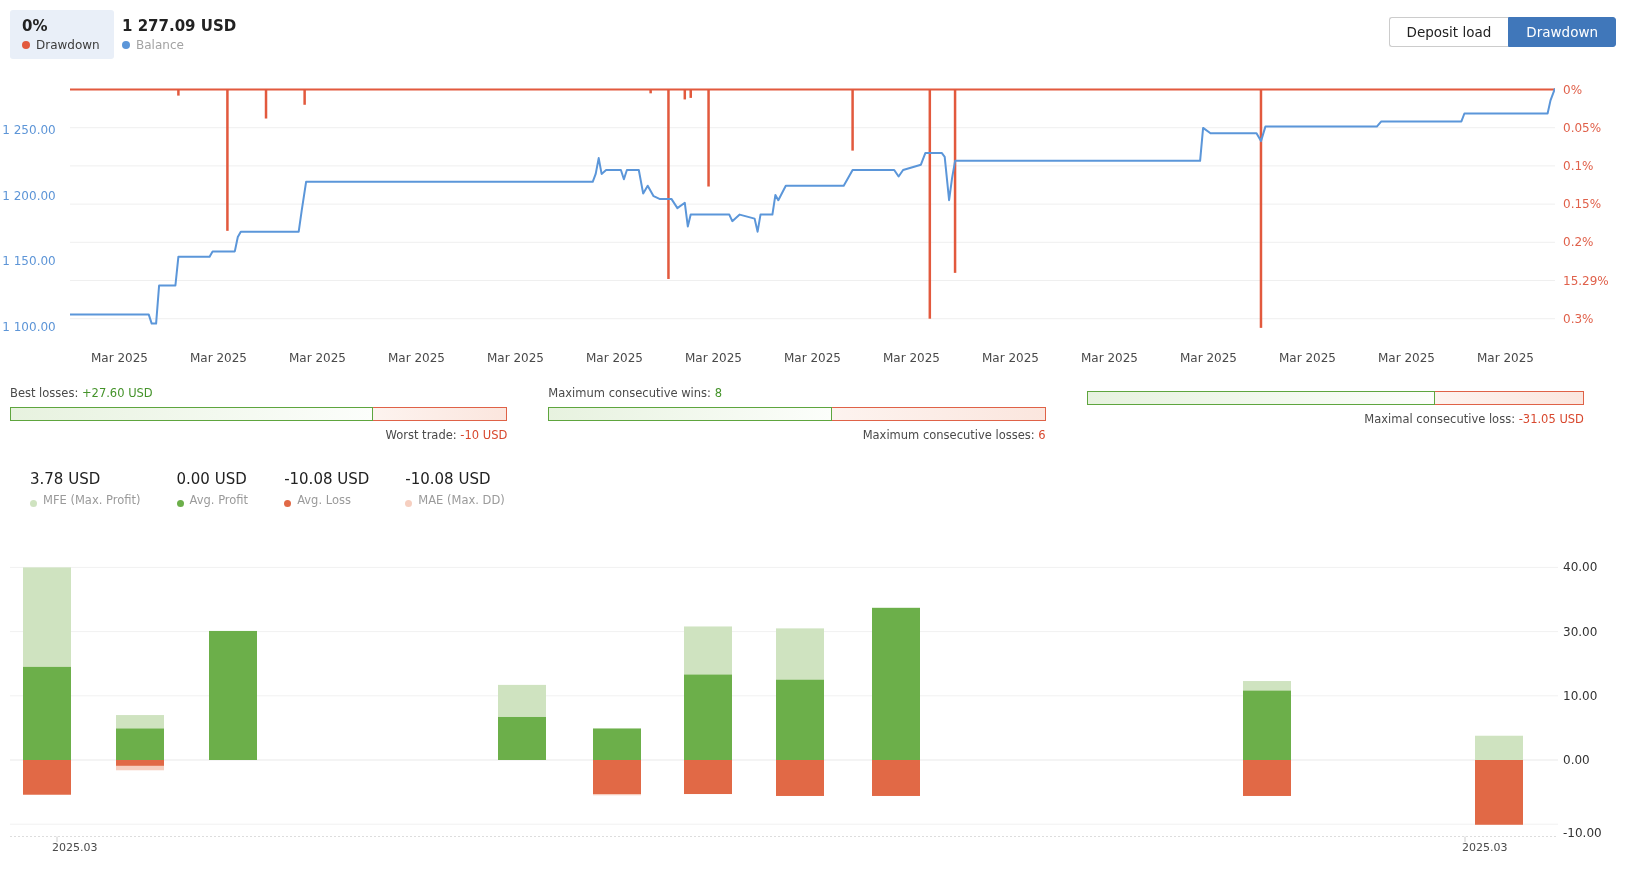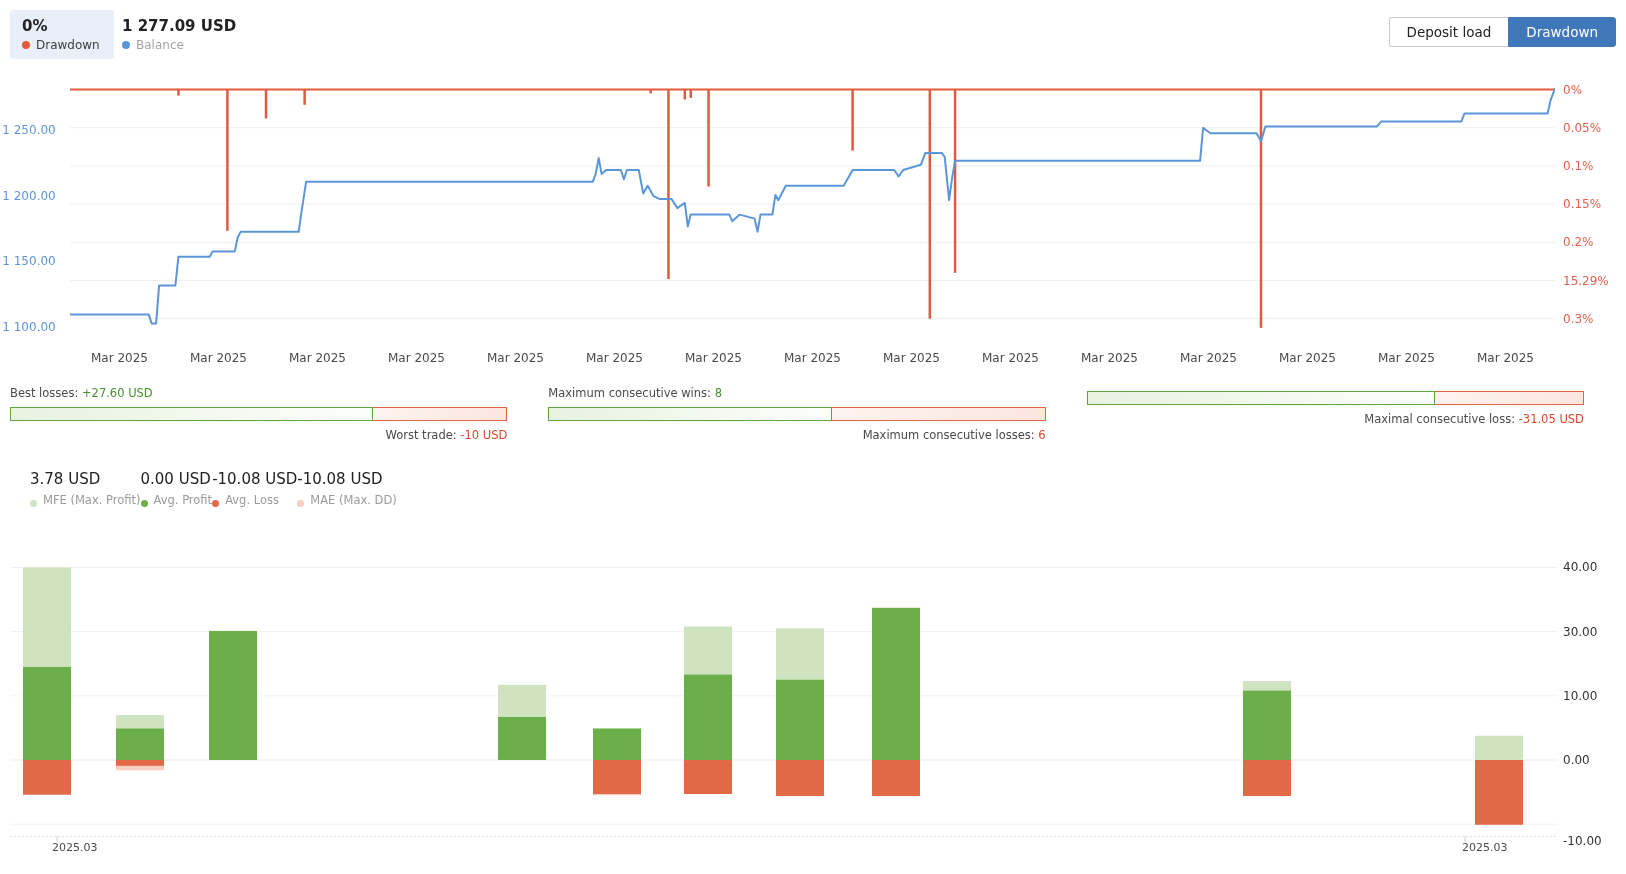--- a/index.html
+++ b/index.html
@@ -32,21 +32,21 @@
   
   .stats{position:absolute;top:386px;left:10px;width:1574px;display:flex;gap:41px}
   .stat{flex:1;min-width:0}
   .stat-top{font-size:11.5px;color:#4a4a4a;height:16px;white-space:nowrap}
   .stat-bar{display:flex;height:14px;margin-top:5px}
   .sb-g{background:linear-gradient(90deg,#e7f2df,#fcfefb);border:1px solid #5ea53e;box-sizing:border-box}
   .sb-r{background:linear-gradient(90deg,#fdf3ef,#fbe6de);border:1px solid #df6247;border-left:none;box-sizing:border-box;flex:1}
   .stat-bot{font-size:11.5px;color:#4a4a4a;text-align:right;margin-top:7px;white-space:nowrap}
   .pos{color:#44932a}.neg{color:#d8482e}
   
-  .legend2{position:absolute;top:470px;left:30px;display:flex;}
+  .legend2{position:absolute;top:470px;left:30px;display:flex;gap:36px}
   .l2{display:flex;flex-direction:column;gap:5px}
   .l2-v{font-size:15px;color:#222;white-space:nowrap}
   .l2-l{display:flex;align-items:flex-end;gap:6px;font-size:11.5px;color:#9a9a9a;white-space:nowrap}
   .l2 .dot{width:7px;height:7px}
   
   .chart2{position:absolute;top:537px;left:0;right:0;height:330px}
   .c2plot{position:absolute;left:10px;right:68px;top:0;height:306px}
   .ylab2{position:absolute;left:1563px;font-size:12px;color:#333;height:16px;line-height:16px;white-space:nowrap}
   .c2x{position:absolute;top:304px;font-size:11px;color:#4a4a4a;white-space:nowrap}
 </style>
@@ -249,14 +249,14 @@
         <rect x="1465" y="198.7324" width="48" height="24.267599999999987" fill="#cfe3c0"></rect>
         <rect x="1465" y="223" width="48" height="64.71359999999999" fill="#e16946"></rect>
       </svg>
     </div>
   <div class="c2x" style="left:52px">2025.03</div>
   <div class="c2x" style="left:1462px">2025.03</div>
 <div class="ylab2" style="top:22px">40.00</div>
     <div class="ylab2" style="top:87px">30.00</div>
     <div class="ylab2" style="top:151px">10.00</div>
     <div class="ylab2" style="top:215px">0.00</div>
-    <div class="ylab2" style="top:296px">-10.00</div>
+    <div class="ylab2" style="top:288px">-10.00</div>
   </div>
 
 </body></html>

